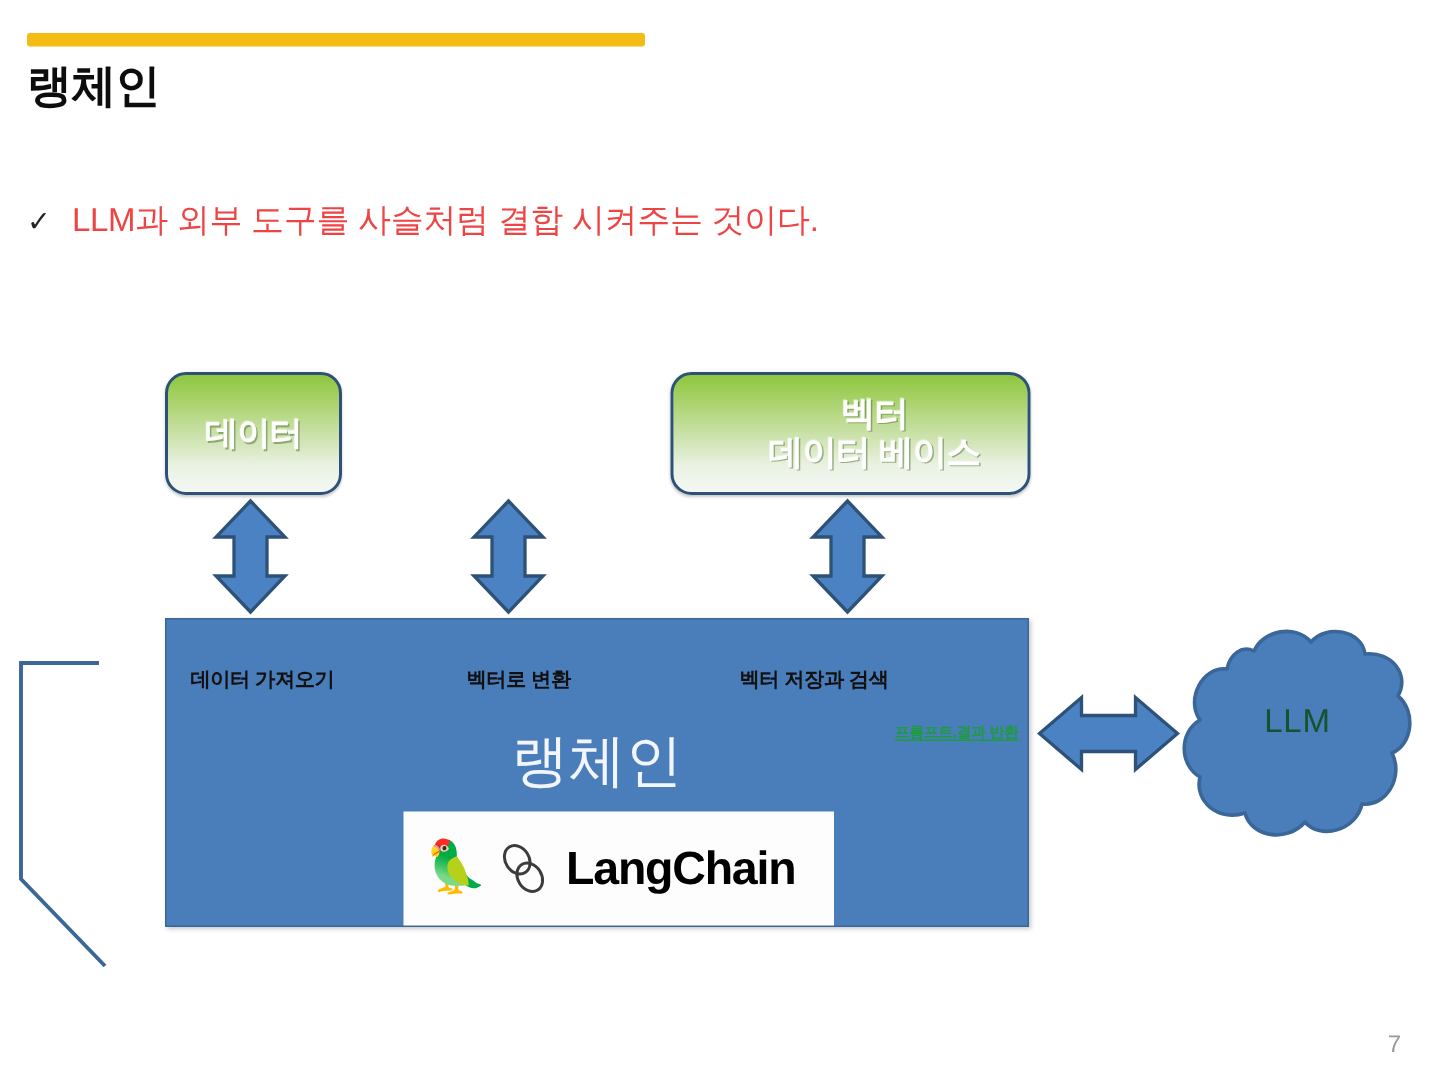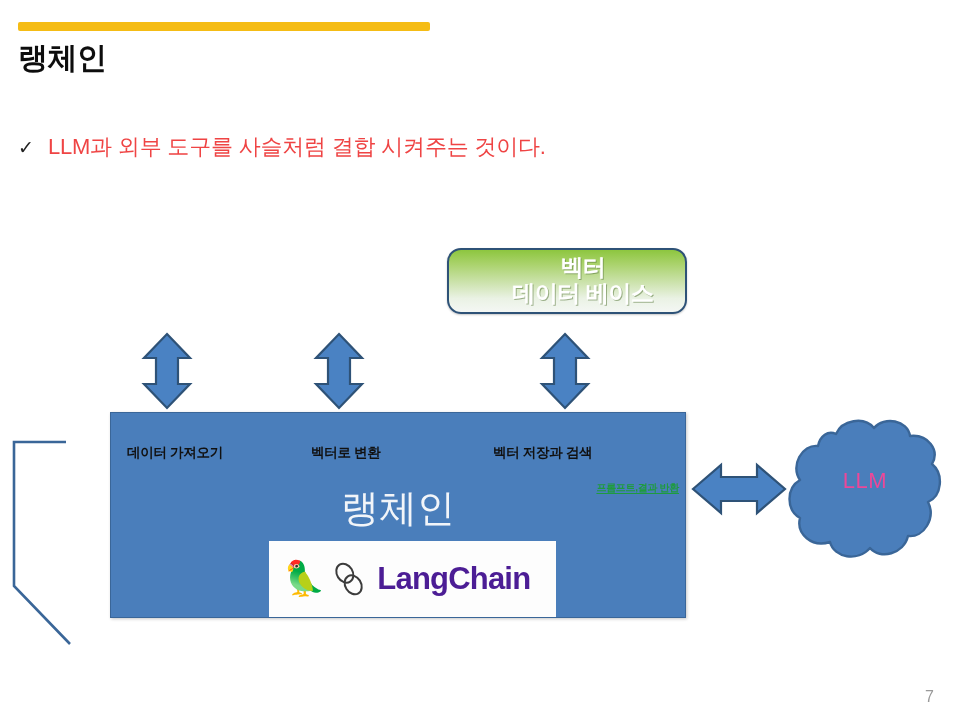--- a/index.html
+++ b/index.html
@@ -88,21 +88,21 @@
     font-size: 22px;
     line-height: 1.12;
     letter-spacing: -0.5px;
     text-shadow:
        1px 1px 0 rgba(90,120,60,0.55),
       -0.5px -0.5px 0 rgba(255,255,255,0.4);
     white-space: pre-line;
   }
   #gbox-data    { left: 110px; top: 248px; width: 118px; height: 82px; }
   #gbox-embed   { left: 285px; top: 250px; width: 110px; height: 78px; }
-  #gbox-vecdb   { left: 447px; top: 248px; width: 240px; height: 66px; padding-left: 32px; }
+  #gbox-vecdb   { left: 447px; top: 248px; width: 240px; height: 82px; padding-left: 32px; }
   #gbox-vecdb .glabel { font-size: 23px; }
 
   
   #process-box {
     position: absolute;
     left: 110px;
     top: 412px;
     width: 576px;
     height: 206px;
     background: #4A7EBB;
@@ -160,40 +160,40 @@
     align-items: center;
     gap: 4px;
     padding-left: 14px;
     box-sizing: border-box;
   }
   #logo-parrot { font-size: 34px; line-height: 1; transform: translateY(-1px); }
   #logo-chain  { width: 40px; height: 40px; flex: 0 0 auto; }
   #logo-text {
     font-size: 31px;
     font-weight: 700;
-    color: #4c1d95;
+    color: #000000;
     letter-spacing: -0.8px;
     margin-left: 4px;
   }
 
   
   #llm-cloud {
     position: absolute;
     left: 784px;
     top: 414px;
     width: 162px;
     height: 150px;
   }
   #llm-label {
     position: absolute;
     left: 784px;
     top: 468px;
     width: 162px;
     text-align: center;
-    color: #ec4899;
+    color: #14532d;
     font-size: 22px;
     letter-spacing: 0.5px;
   }
 
   
   .arrow-svg { position: absolute; }
   #arrow-v1 { left: 140px; top: 332px; width: 54px; height: 78px; }
   #arrow-v2 { left: 312px; top: 332px; width: 54px; height: 78px; }
   #arrow-v3 { left: 538px; top: 332px; width: 54px; height: 78px; }
   #arrow-h1 { left: 690px; top: 458px; width: 98px; height: 62px; }
@@ -220,20 +220,23 @@
   <span class="check">✓</span>
   <span class="btext">LLM과 외부 도구를 사슬처럼 결합 시켜주는 것이다.</span>
 </div>
 
 <div id="diagram">
 
   <svg id="left-bracket" viewBox="0 0 110 212" xmlns="http://www.w3.org/2000/svg">
     <path d="M 66 4 L 14 4 L 14 148 L 70 206" fill="none" stroke="#3A6698" stroke-width="2.6" stroke-linejoin="miter" stroke-linecap="butt"></path>
   </svg>
 
+  <div class="gbox" id="gbox-data">
+    <span class="glabel">데이터</span>
+  </div>
   <div class="gbox" id="gbox-vecdb">
     <span class="glabel">벡터
 데이터 베이스</span>
   </div>
 
   <svg class="arrow-svg" id="arrow-v1" viewBox="0 0 54 78" xmlns="http://www.w3.org/2000/svg">
     <polygon points="27,2 50,26 38,26 38,52 50,52 27,76 4,52 16,52 16,26 4,26" fill="#4A82C3" stroke="#2E5277" stroke-width="2.2" stroke-linejoin="miter"></polygon>
   </svg>
   <svg class="arrow-svg" id="arrow-v2" viewBox="0 0 54 78" xmlns="http://www.w3.org/2000/svg">
     <polygon points="27,2 50,26 38,26 38,52 50,52 27,76 4,52 16,52 16,26 4,26" fill="#4A82C3" stroke="#2E5277" stroke-width="2.2" stroke-linejoin="miter"></polygon>

